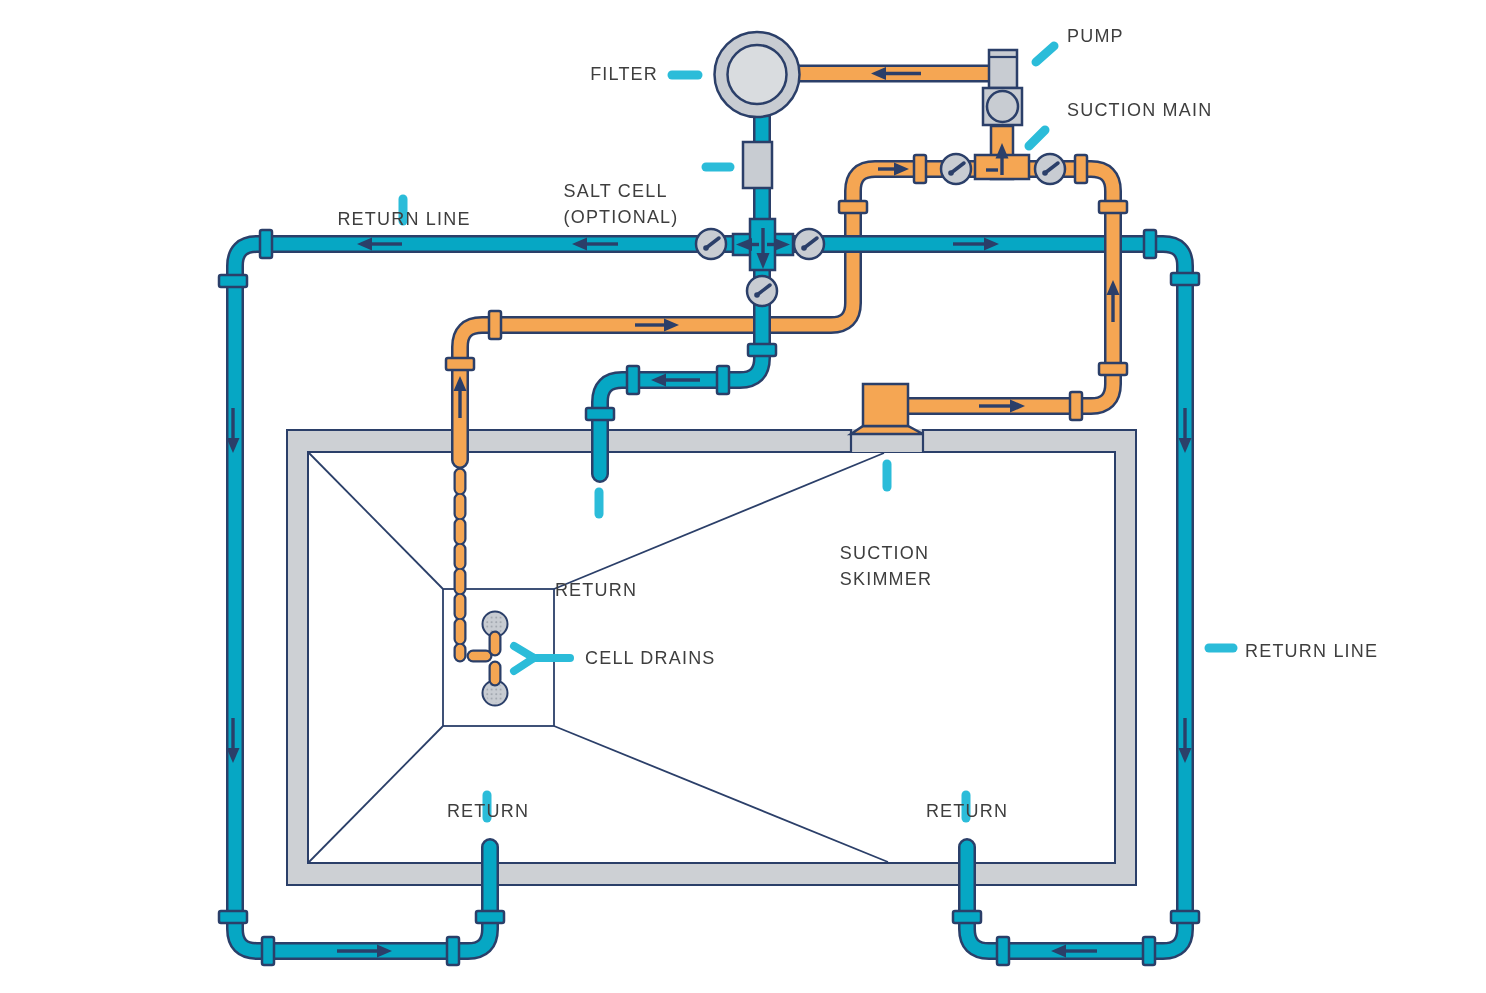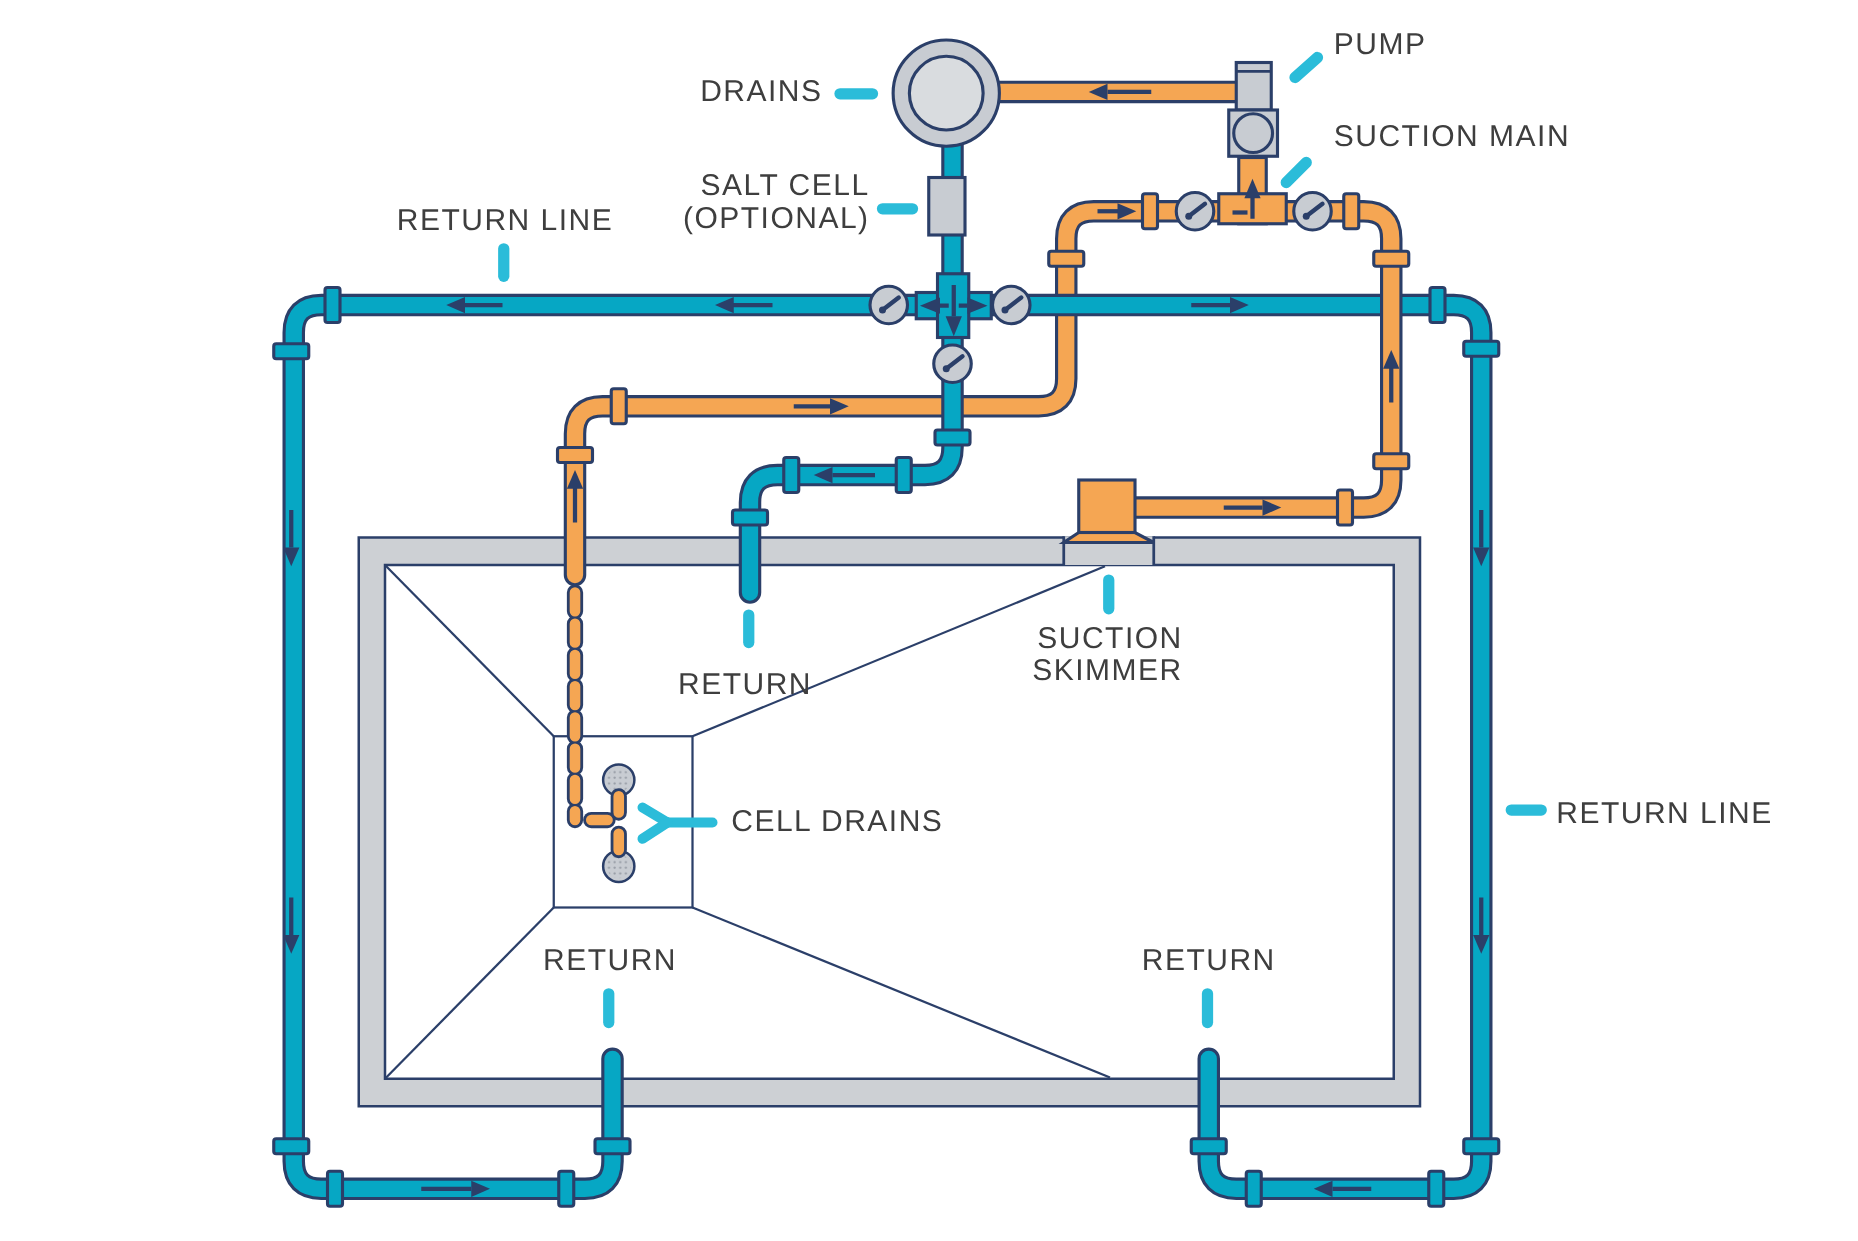--- a/index.html
+++ b/index.html
@@ -46,23 +46,23 @@
 
   
   .arrow-line{stroke:var(--outline-navy);stroke-width:3.4px;}
   .arrow-head{fill:var(--outline-navy);}
 
   
   .marker{stroke:var(--label-marker-cyan);stroke-width:9px;stroke-linecap:round;}
   .marker-thin{stroke:var(--label-marker-cyan);stroke-width:8px;stroke-linecap:round;}
 
   
-  .label{position:absolute;font-size:24px;letter-spacing:1.2px;color:var(--label-text);
+  .label{position:absolute;font-size:18px;letter-spacing:1.2px;color:var(--label-text);
          white-space:nowrap;line-height:26px;}
-  .anchor-c{transform:translate(-50%,-50%);text-align:right;}
+  .anchor-c{transform:translate(-50%,-50%);text-align:left;margin-top:42px;}
   .anchor-l{transform:translate(0,-50%);}
   .anchor-r{transform:translate(-100%,-50%);text-align:right;}
 </style>
 </head>
 <body>
 
 <div id="canvas">
 
 <svg width="1486" height="993" viewBox="0 0 1486 993">
   <defs>
@@ -309,21 +309,21 @@
     <line class="marker" x1="966" y1="795" x2="966" y2="818"></line>
     <g>
       <line class="marker-thin" x1="534" y1="658" x2="570" y2="658"></line>
       <line class="marker-thin" x1="534" y1="658" x2="514" y2="646"></line>
       <line class="marker-thin" x1="534" y1="658" x2="514" y2="671"></line>
     </g>
   </g>
 </svg>
 
   <div>
-    <div class="label anchor-r" style="left:658px;top:74px">DRAINS</div>
+    <div class="label anchor-r" style="left:658px;top:74px">FILTER</div>
     <div class="label anchor-c" style="left:621px;top:162px">
       <div>SALT CELL</div>
       <div>(OPTIONAL)</div>
     </div>
     <div class="label anchor-l" style="left:1067px;top:36px">PUMP</div>
     <div class="label anchor-l" style="left:1067px;top:110px">SUCTION MAIN</div>
     <div class="label anchor-c" style="left:404px;top:177px">RETURN LINE</div>
     <div class="label anchor-l" style="left:1245px;top:651px">RETURN LINE</div>
     <div class="label anchor-c" style="left:886px;top:524px">
       <div>SUCTION</div>

